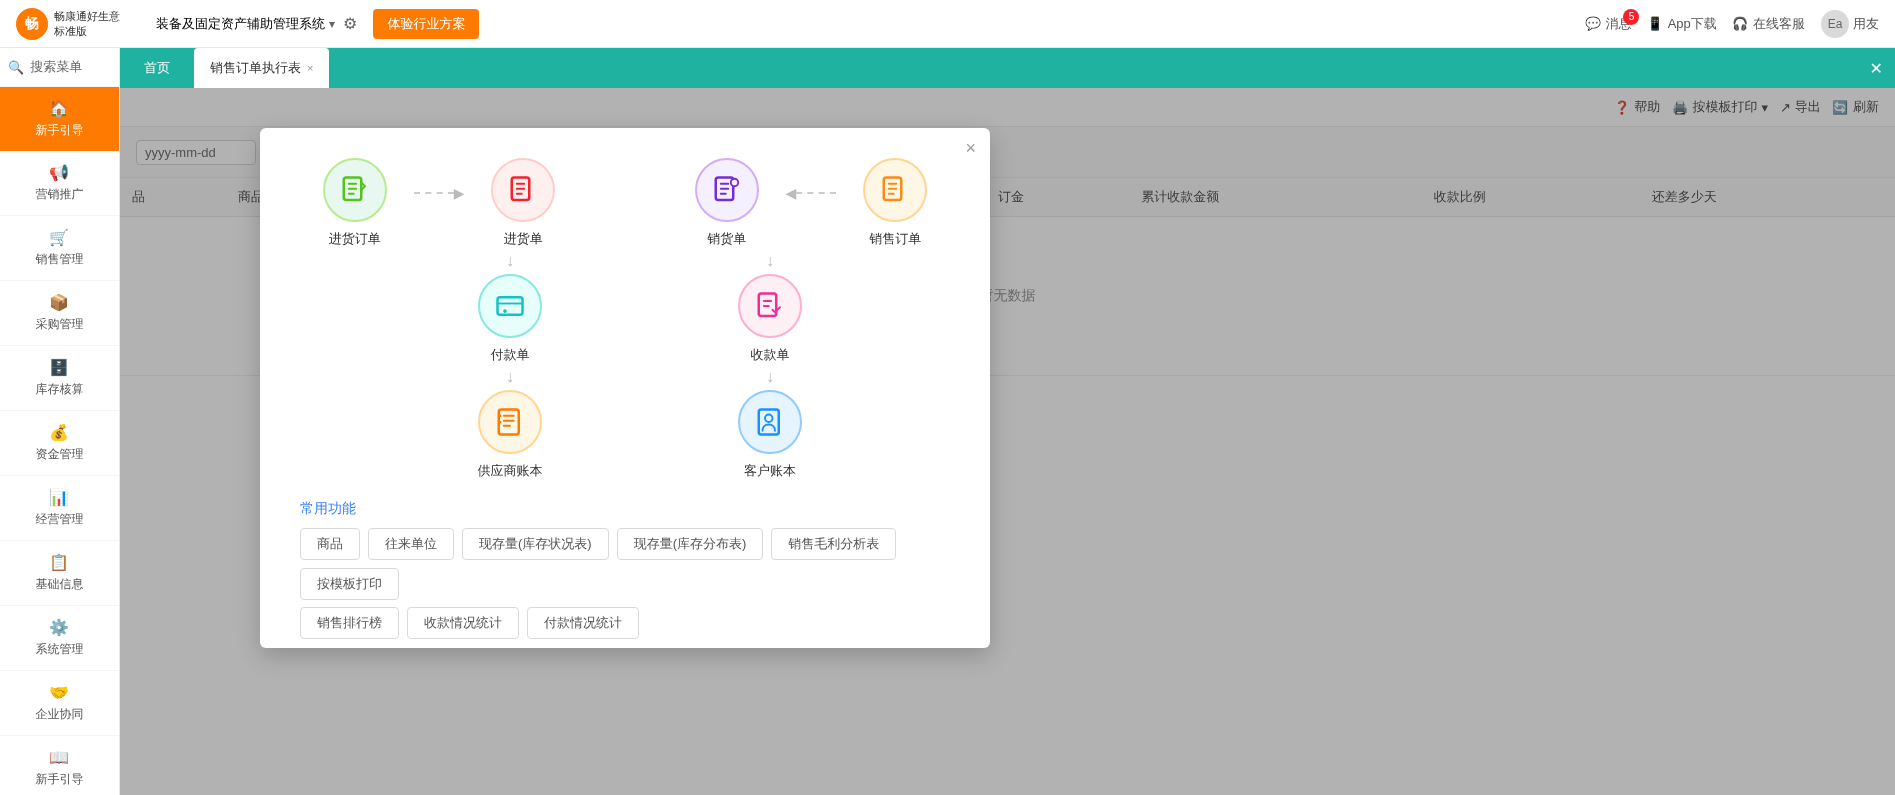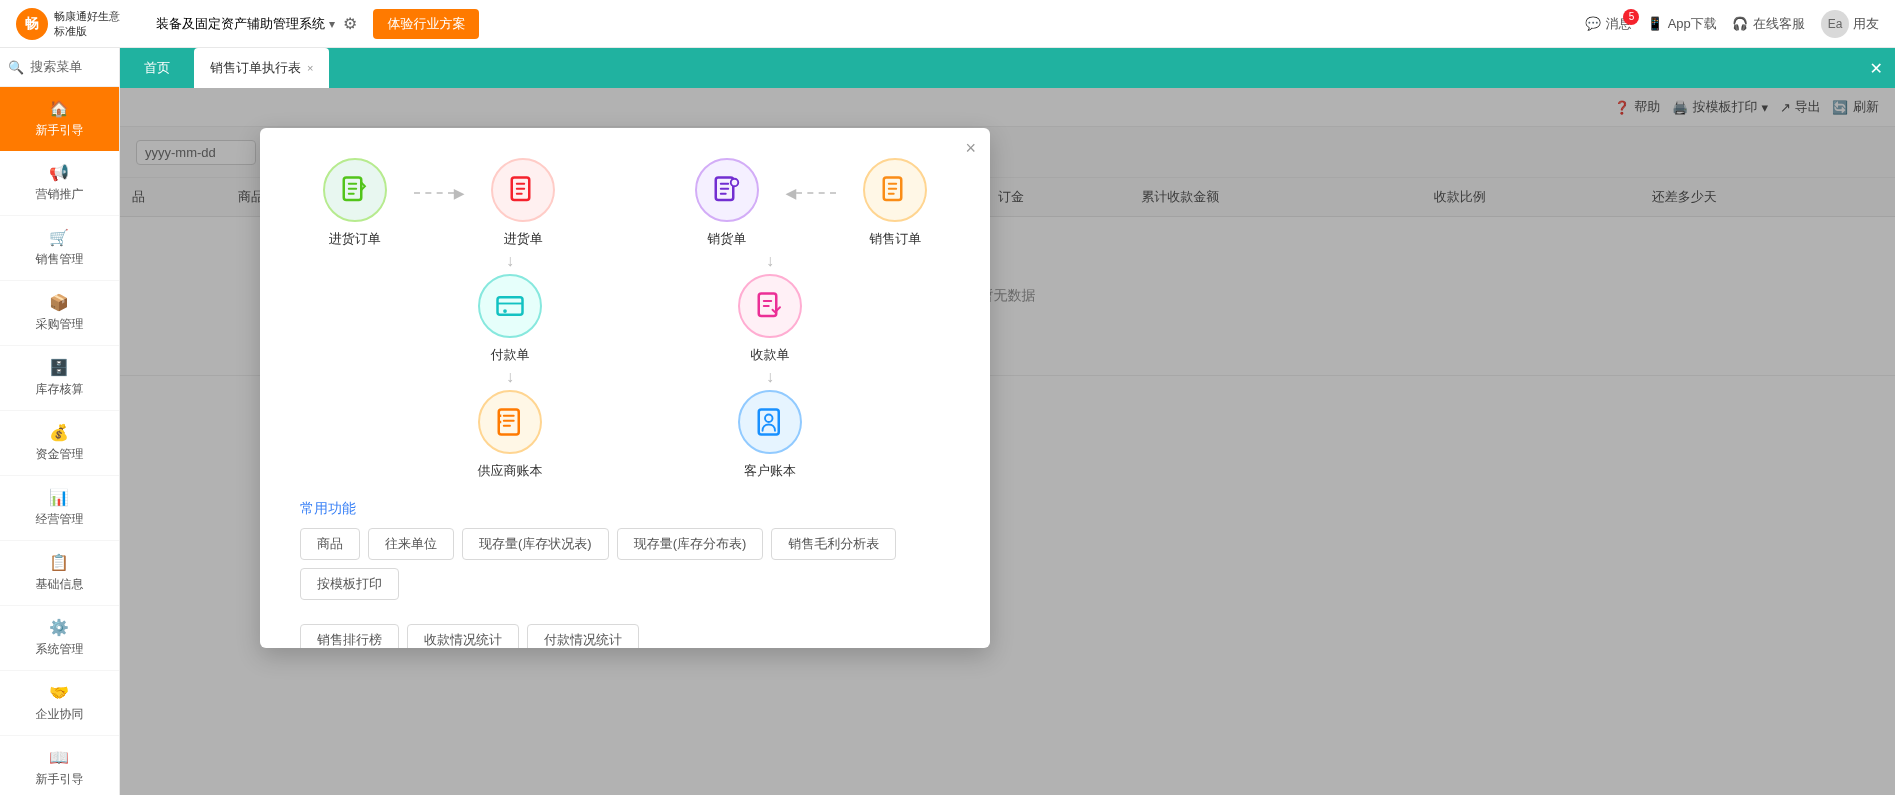--- a/index.html
+++ b/index.html
@@ -602,21 +602,21 @@
             <div class="common-functions">
               <div class="cf-title">常用功能</div>
               <div class="cf-buttons">
                 <button class="cf-btn">商品</button>
                 <button class="cf-btn">往来单位</button>
                 <button class="cf-btn">现存量(库存状况表)</button>
                 <button class="cf-btn">现存量(库存分布表)</button>
                 <button class="cf-btn">销售毛利分析表</button>
                 <button class="cf-btn">按模板打印</button>
               </div>
-              <div class="cf-buttons" style="margin-top:24px;">
+              <div class="cf-buttons" style="margin-top:7px;">
                 <button class="cf-btn">销售排行榜</button>
                 <button class="cf-btn">收款情况统计</button>
                 <button class="cf-btn">付款情况统计</button>
               </div>
             </div>
 
           </div>
         </div>
       </div>
 

